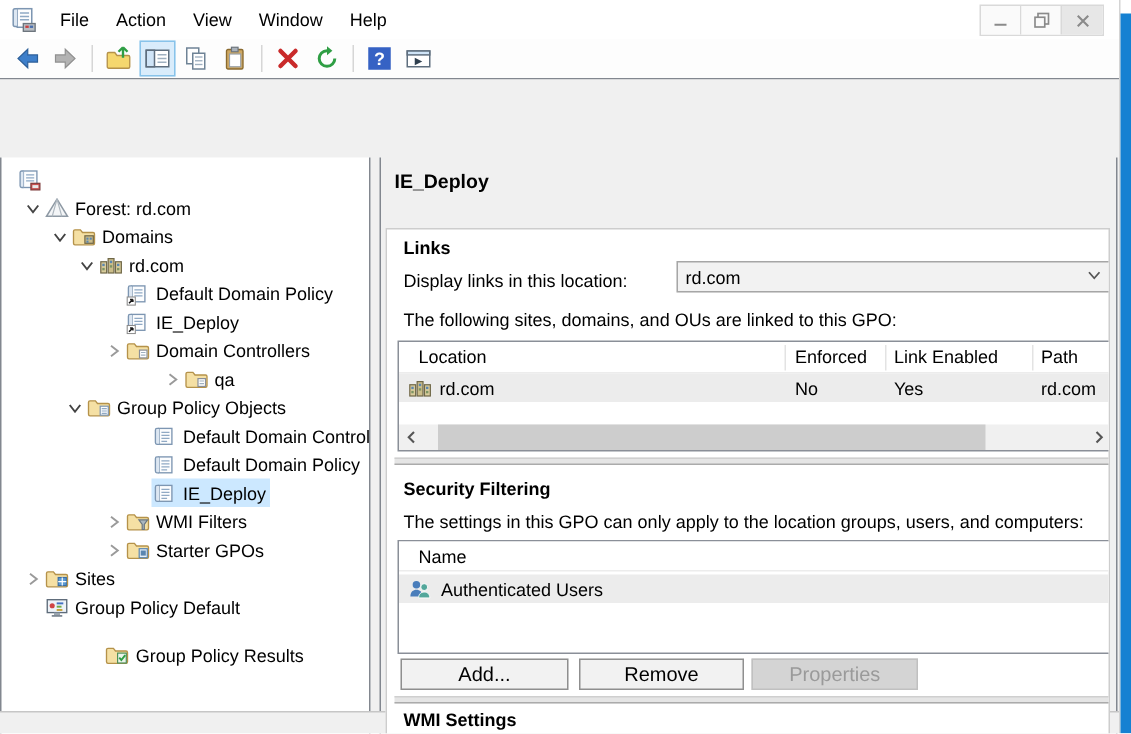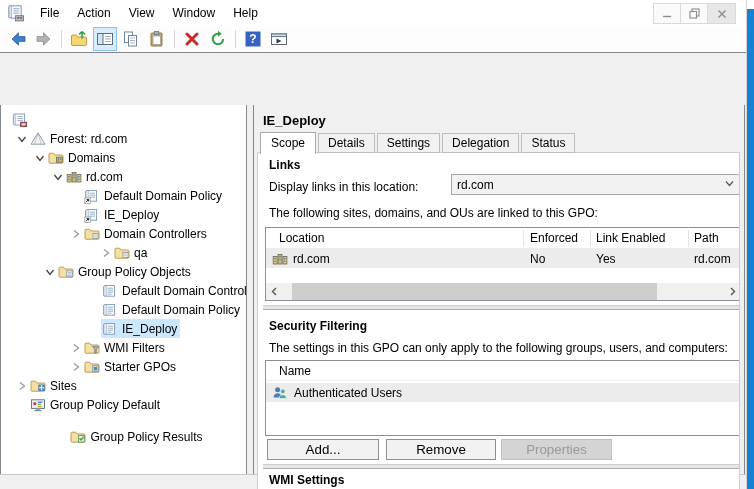--- a/index.html
+++ b/index.html
@@ -300,21 +300,21 @@
                 <svg width="16" height="16" viewBox="0 0 16 16">
                   <path d="M1 4.2 C1 3.6 1.4 3.2 2 3.2 H5.6 L7 5 H14 C14.6 5 15 5.4 15 6 V12.2 C15 12.8 14.6 13.2 14 13.2 H2 C1.4 13.2 1 12.8 1 12.2 Z" fill="#f5e0a4" stroke="#b5924a" stroke-width="0.9"></path>
                   <rect x="9" y="7.4" width="5" height="5.2" fill="#fff" stroke="#8a8f98" stroke-width="0.8"></rect>
                   <line x1="10" y1="9" x2="13" y2="9" stroke="#9fb0c0" stroke-width="0.8"></line>
                   <line x1="10" y1="10.8" x2="13" y2="10.8" stroke="#9fb0c0" stroke-width="0.8"></line>
                 </svg>
               </span>
       <span class="tree-label">Domain Controllers</span>
     </span>
   </div>
-          <div class="tree-row" style="padding-left: 112px;">
+          <div class="tree-row" style="padding-left: 82px; margin-left: 39px;">
     <span class="expander">
               <svg width="12" height="12" viewBox="0 0 12 12">
                 <polyline points="4,2.5 8.5,6 4,9.5" fill="none" stroke="#9a9a9a" stroke-width="1.3"></polyline>
               </svg>
             </span>
     <span class="hl">
       <span class="tree-icon">
                 <svg width="16" height="16" viewBox="0 0 16 16">
                   <path d="M1 4.2 C1 3.6 1.4 3.2 2 3.2 H5.6 L7 5 H14 C14.6 5 15 5.4 15 6 V12.2 C15 12.8 14.6 13.2 14 13.2 H2 C1.4 13.2 1 12.8 1 12.2 Z" fill="#f5e0a4" stroke="#b5924a" stroke-width="0.9"></path>
                   <rect x="9" y="7.4" width="5" height="5.2" fill="#fff" stroke="#8a8f98" stroke-width="0.8"></rect>
@@ -473,27 +473,20 @@
       <span class="tree-label">Group Policy Results</span>
     </span>
   </div>
         </div>
 
     </div>
 
     <div class="results-pane">
       <div class="rp-title">IE_Deploy</div>
 
-      <div class="tabstrip">
-        <span class="tab active">Scope</span>
-        <span class="tab">Details</span>
-        <span class="tab">Settings</span>
-        <span class="tab">Delegation</span>
-        <span class="tab">Status</span>
-      </div>
 
       <div class="page">
 
         <div class="h2" style="top:5px">Links</div>
         <div class="lbl" style="top:27px">Display links in this location:</div>
         <div class="combo" style="left:193px;top:21px;width:290px">
           <span>rd.com</span>
           <span class="chev"><svg width="11" height="11" viewBox="0 0 11 11">
                 <polyline points="2,3.5 5.5,7.5 9,3.5" fill="none" stroke="#555" stroke-width="1.2"></polyline>
               </svg></span>
@@ -538,21 +531,21 @@
                 <svg width="9" height="9" viewBox="0 0 9 9">
                   <polyline points="3,1 6.5,4.5 3,8" fill="none" stroke="#555" stroke-width="1.4"></polyline>
                 </svg>
               </span>
           </div>
         </div>
 
         <div class="sep-bar" style="top:152px"></div>
 
         <div class="h2" style="top:166px">Security Filtering</div>
-        <div class="lbl" style="top:188px">The settings in this GPO can only apply to the following groups, users, and computers:</div>
+        <div class="lbl" style="top:188px">The settings in this GPO can only apply to the location groups, users, and computers:</div>
 
         <div class="listbox" style="left:7px;top:207px;width:477px;height:76px">
           <div class="lb-head" style="height:20px">
             <span class="lb-cell" style="left:13px">Name</span>
           </div>
           <div class="lb-row" style="top:22px">
             <span class="row-icon"><svg width="16" height="16" viewBox="0 0 16 16">
                   <circle cx="5.6" cy="4.8" r="2.5" fill="#4a7ebb"></circle>
                   <path d="M1.6 12.6 C1.6 9.6 3.4 8.2 5.6 8.2 C7.8 8.2 9.6 9.6 9.6 12.6 Z" fill="#4a7ebb"></path>
                   <circle cx="10.8" cy="6.4" r="2.3" fill="#53a79b" stroke="#fff" stroke-width="0.6"></circle>

